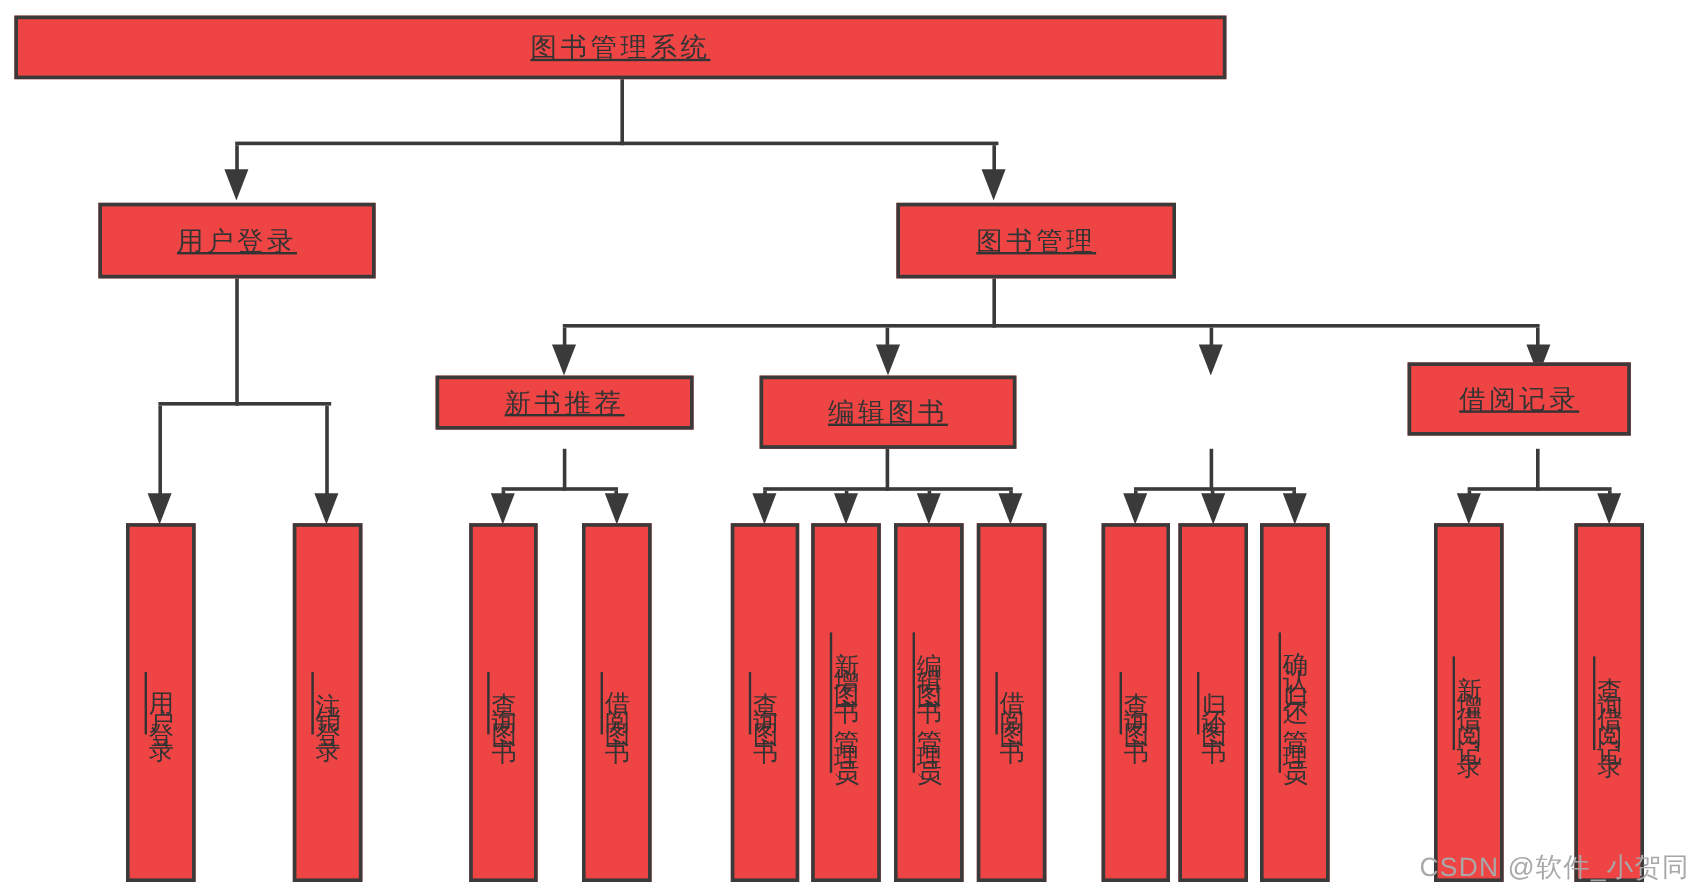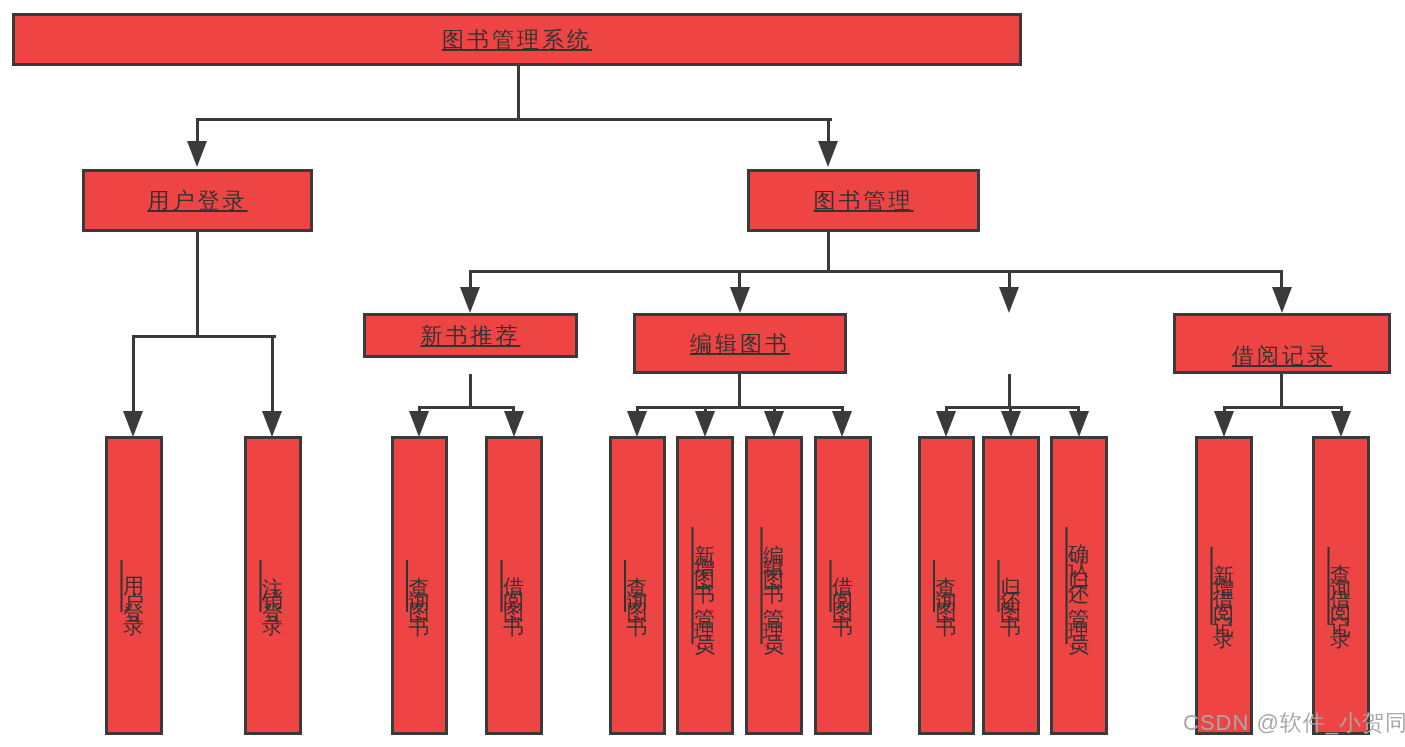--- a/index.html
+++ b/index.html
@@ -83,21 +83,21 @@
   <div class="ar" style="left:999px;top:287px;"></div>
   <div class="vl" style="left:1280px;top:273px;height:17px;"></div>
   <div class="ar" style="left:1272px;top:287px;"></div>
 
   <div class="box" style="left:363px;top:313px;width:215px;height:45px;">
     <span class="hlabel">新书推荐</span>
   </div>
   <div class="box" style="left:633px;top:313px;width:214px;height:61px;">
     <span class="hlabel">编辑图书</span>
   </div>
-  <div class="box" style="left:1173px;top:313px;width:218px;height:61px;align-items:flex-end;">
+  <div class="box" style="left:1173px;top:302px;width:186px;height:61px;">
     <span class="hlabel">借阅记录</span>
   </div>
 
   <div class="vl" style="left:469px;top:374px;height:35px;"></div>
   <div class="hl" style="left:418px;top:406px;width:97px;"></div>
   <div class="vl" style="left:418px;top:409px;height:5px;"></div>
   <div class="ar" style="left:409px;top:411px;"></div>
   <div class="vl" style="left:512px;top:409px;height:5px;"></div>
   <div class="ar" style="left:504px;top:411px;"></div>
 

